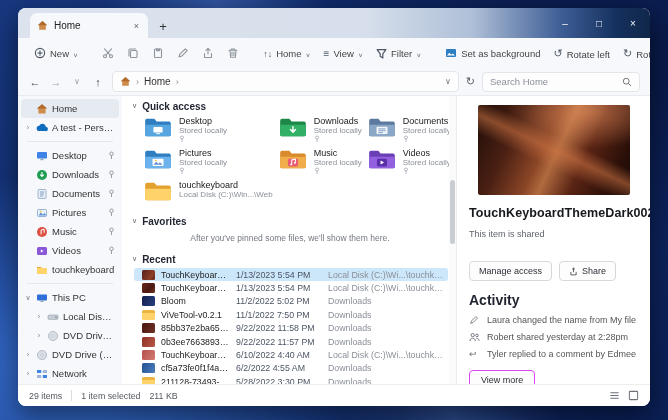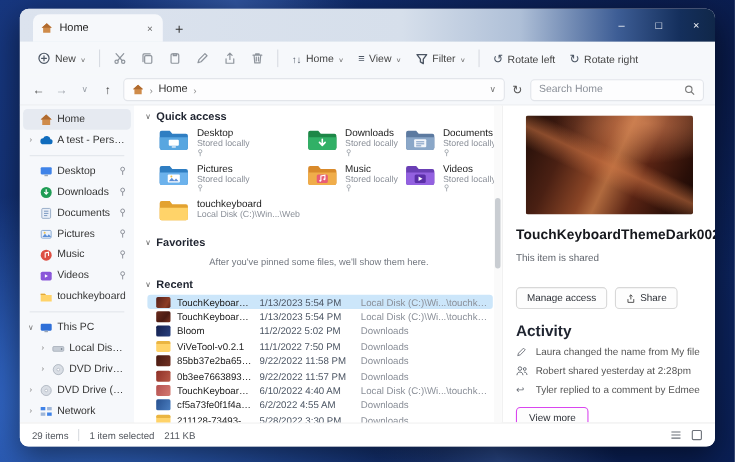--- a/index.html
+++ b/index.html
@@ -216,20 +216,29 @@
       <span class="ticon en">
         <svg width="11" height="11" viewBox="0 0 10 10">
             <path d="M1 1.5h8L6.2 5.3V9L3.8 7.5V5.3z"></path>
           </svg>
         </span>
       <span>Filter</span>
       <span class="caret">∨</span>
     </div>
     <div class="tdiv"></div>
     <div class="tbtn">
+      <span>
+        <svg width="12" height="12" viewBox="0 0 12 12">
+            <rect x="1" y="2" width="10" height="8" rx="1" fill="#2f7ec2"></rect>
+            <path d="M2 8.6l2.4-2.8 1.8 2 1.6-1.4 2.2 2.2z" fill="#fff"></path>
+          </svg>
+        </span>
+      <span>Set as background</span>
+    </div>
+    <div class="tbtn">
       <span style="font-size:11px;color:#4b5563">↺</span>
       <span>Rotate left</span>
     </div>
     <div class="tbtn">
       <span style="font-size:11px;color:#4b5563">↻</span>
       <span>Rotate right</span>
     </div>
 
   </div>
 

